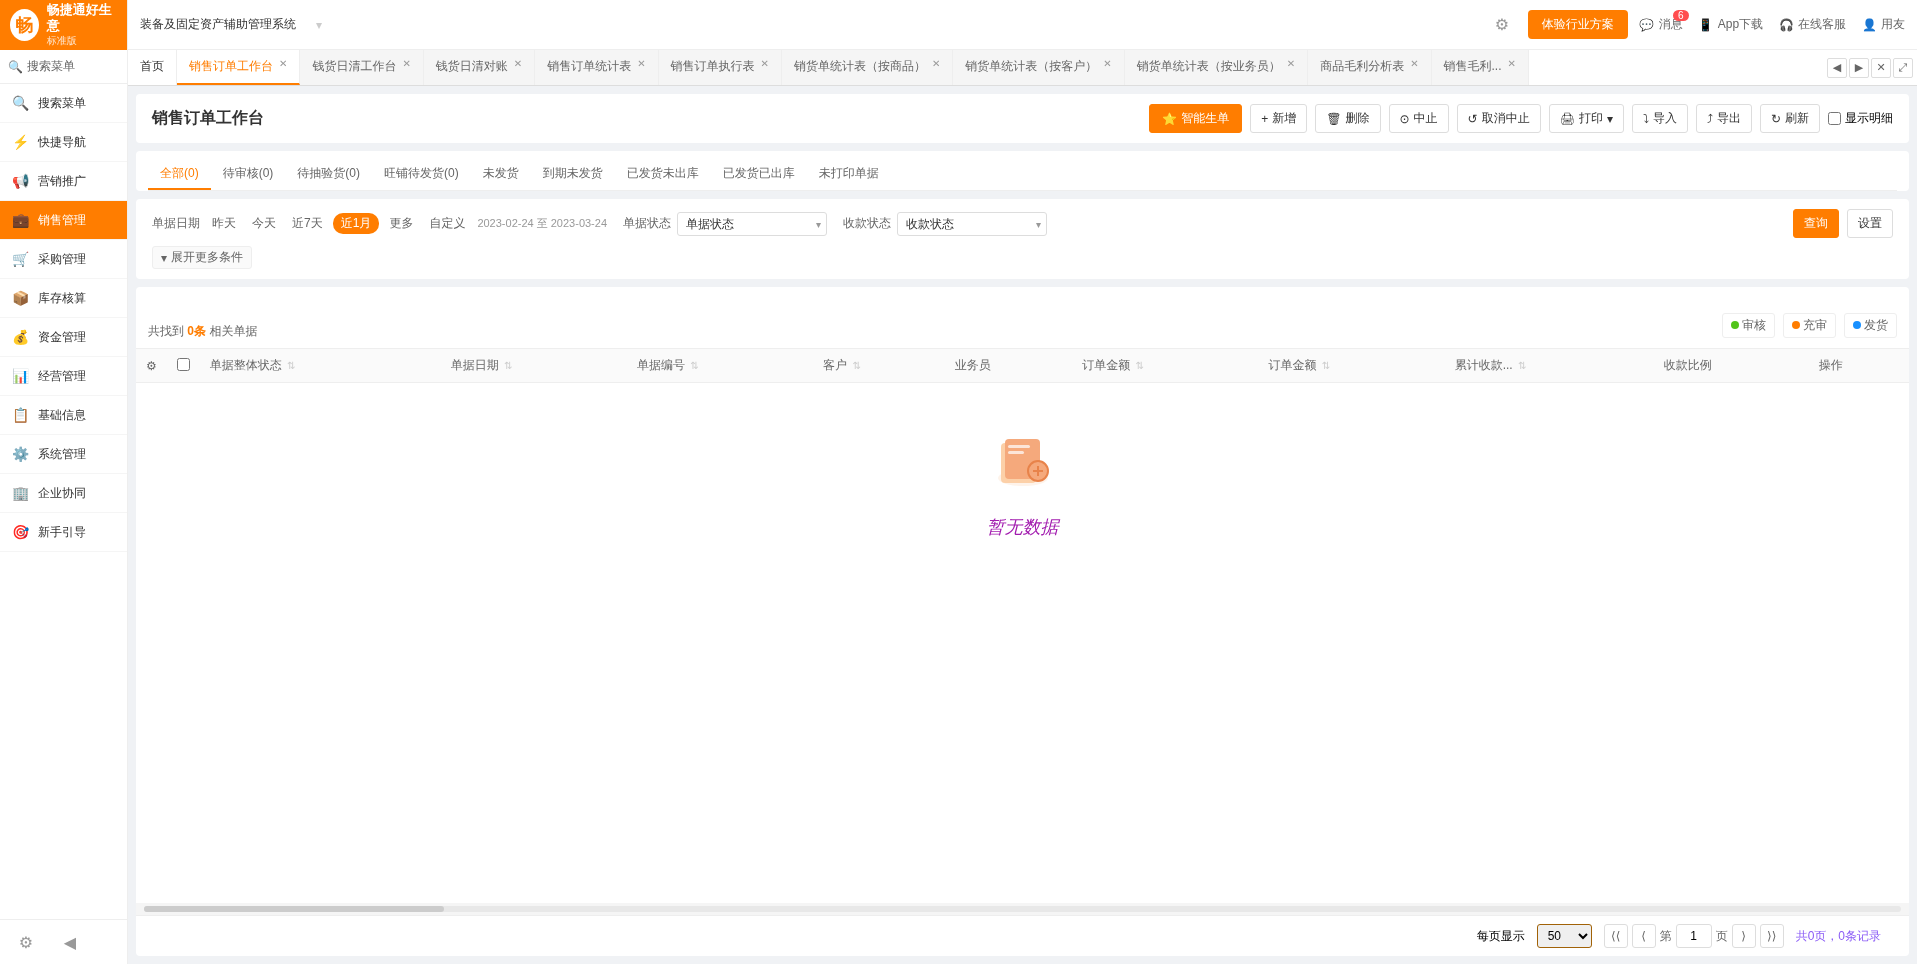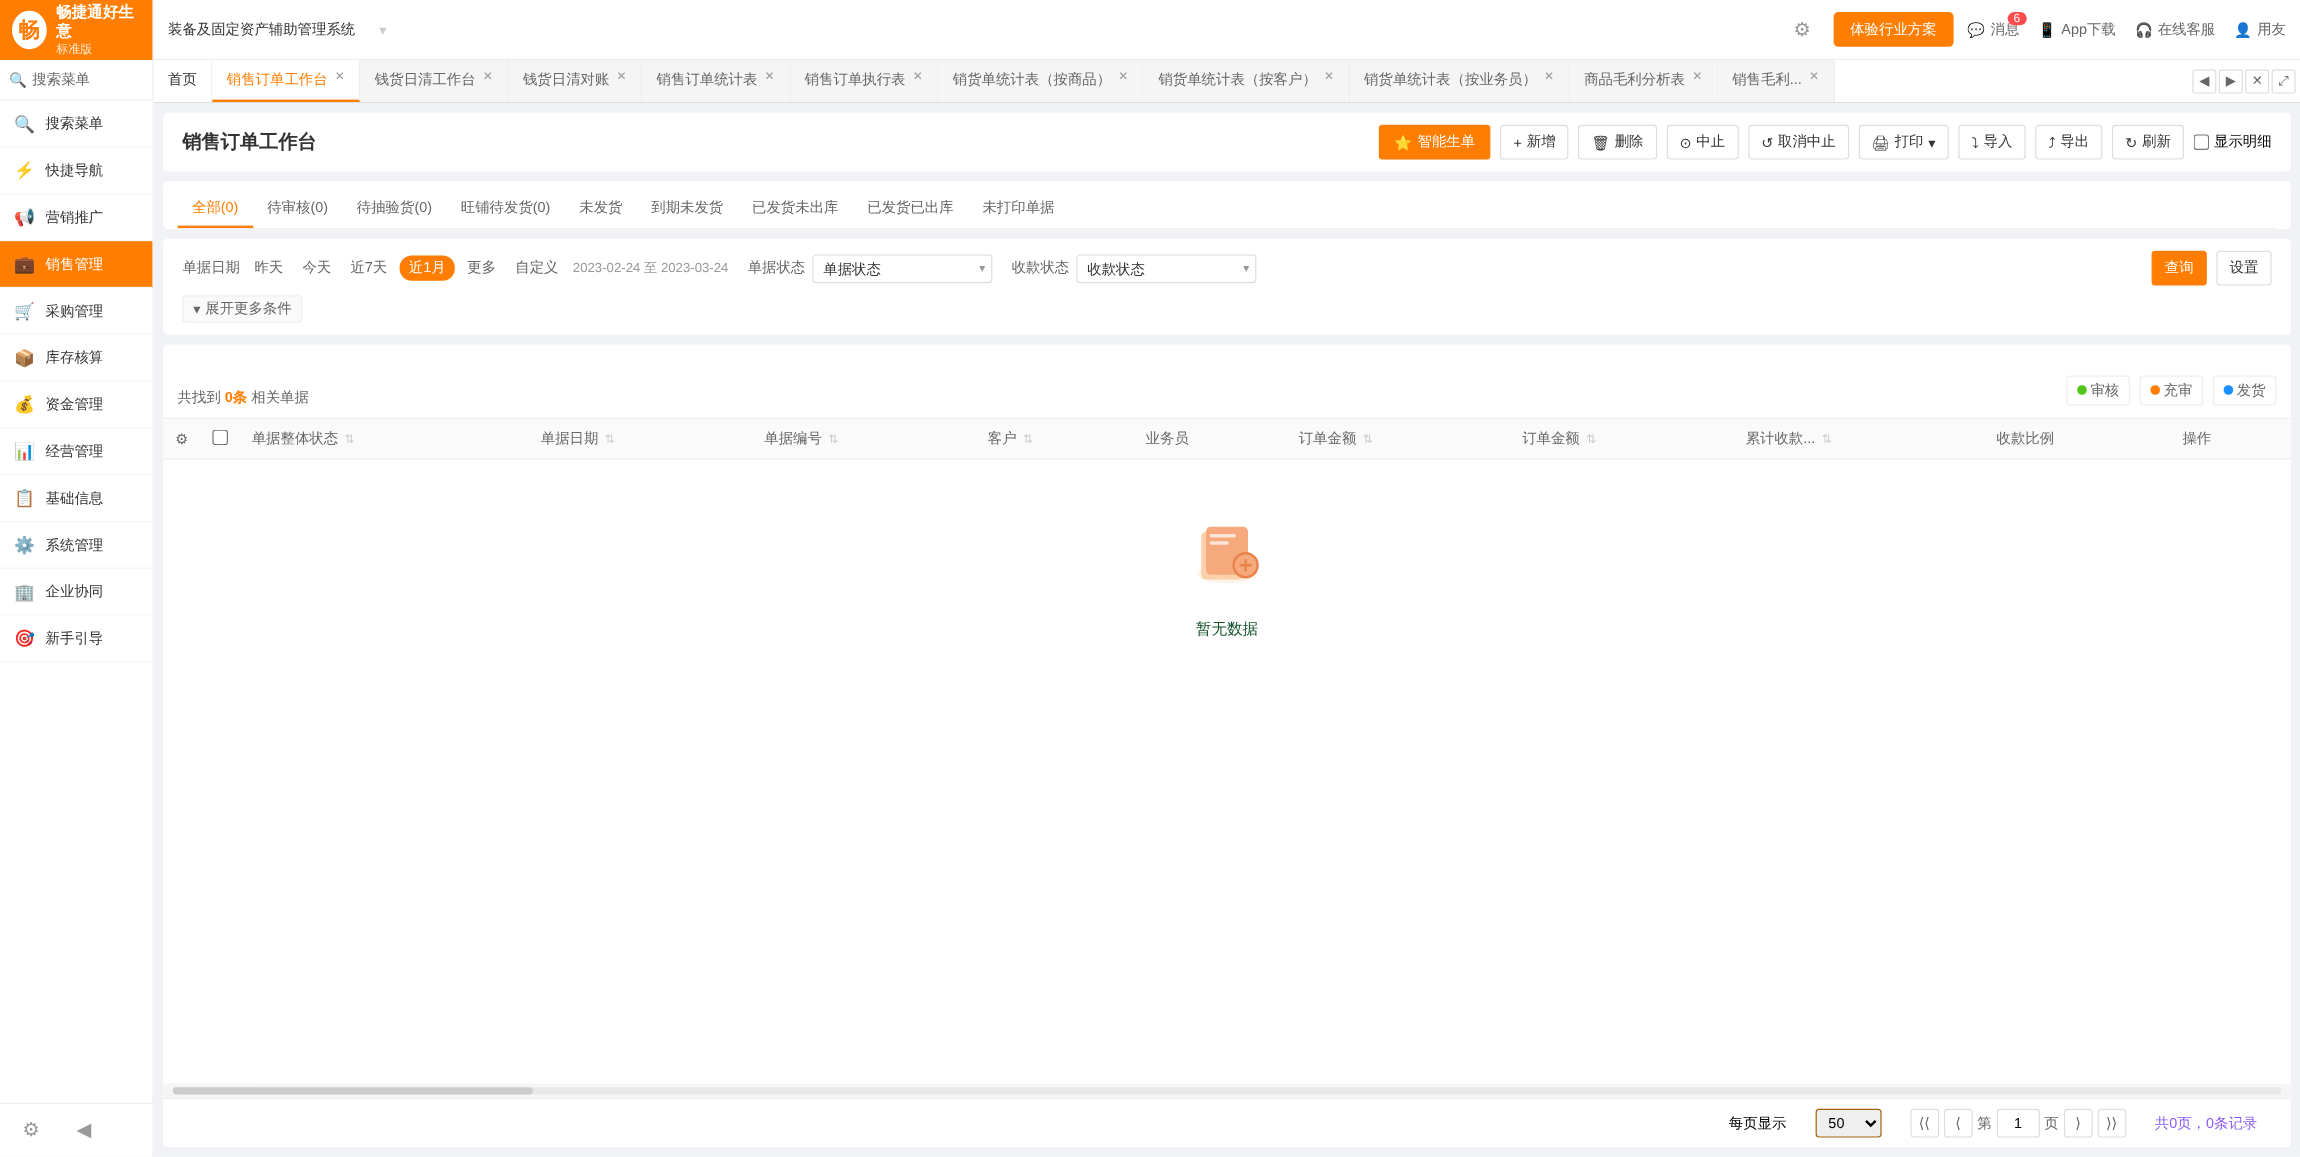--- a/index.html
+++ b/index.html
@@ -86,24 +86,24 @@
     th { padding: 8px 10px; text-align: left; color: #666; font-weight: normal; border-bottom: 1px solid #eee; white-space: nowrap; }
     .table-scroll { flex: 1; overflow: auto; }
     .col-check { width: 30px; }
     .col-settings { width: 30px; }
     .sort-icon { color: #ccc; font-size: 10px; margin-left: 2px; cursor: pointer; }
 
     
     .empty-state { flex: 1; display: flex; flex-direction: column; align-items: center; justify-content: center; gap: 12px; padding: 40px; }
     .empty-icon { width: 80px; height: 80px; display: flex; align-items: center; justify-content: center; }
     .empty-icon svg { width: 80px; height: 80px; }
-    .empty-text { color: #14532d; font-size: 13px; }
-
-    
-    .pagination { padding: 8px 28px; display: flex; align-items: center; justify-content: flex-end; gap: 24px; border-top: 1px solid #eee; }
+    .empty-text { color: #a21caf; font-size: 18px; font-style: italic; }
+
+    
+    .pagination { padding: 8px 28px; display: flex; align-items: center; justify-content: flex-end; gap: 12px; border-top: 1px solid #eee; }
     .page-size-select { border: 1px solid #a16207; padding: 3px 6px; border-radius: 3px; font-size: 12px; }
     .page-nav { display: flex; align-items: center; gap: 4px; }
     .page-btn { width: 24px; height: 24px; display: flex; align-items: center; justify-content: center; border: 1px solid #ddd; border-radius: 3px; cursor: pointer; color: #666; font-size: 12px; background: #fff; }
     .page-input { width: 36px; height: 24px; border: 1px solid #ddd; border-radius: 3px; text-align: center; font-size: 12px; }
     .page-info { color: #8b5cf6; font-size: 12px; }
 
     
     .scroll-bar-area { height: 12px; background: #f5f5f5; display: flex; align-items: center; padding: 0 8px; }
     .scroll-bar-track { flex: 1; height: 6px; background: #e8e8e8; border-radius: 3px; position: relative; }
     .scroll-bar-thumb { width: 300px; height: 6px; background: #ccc; border-radius: 3px; }

